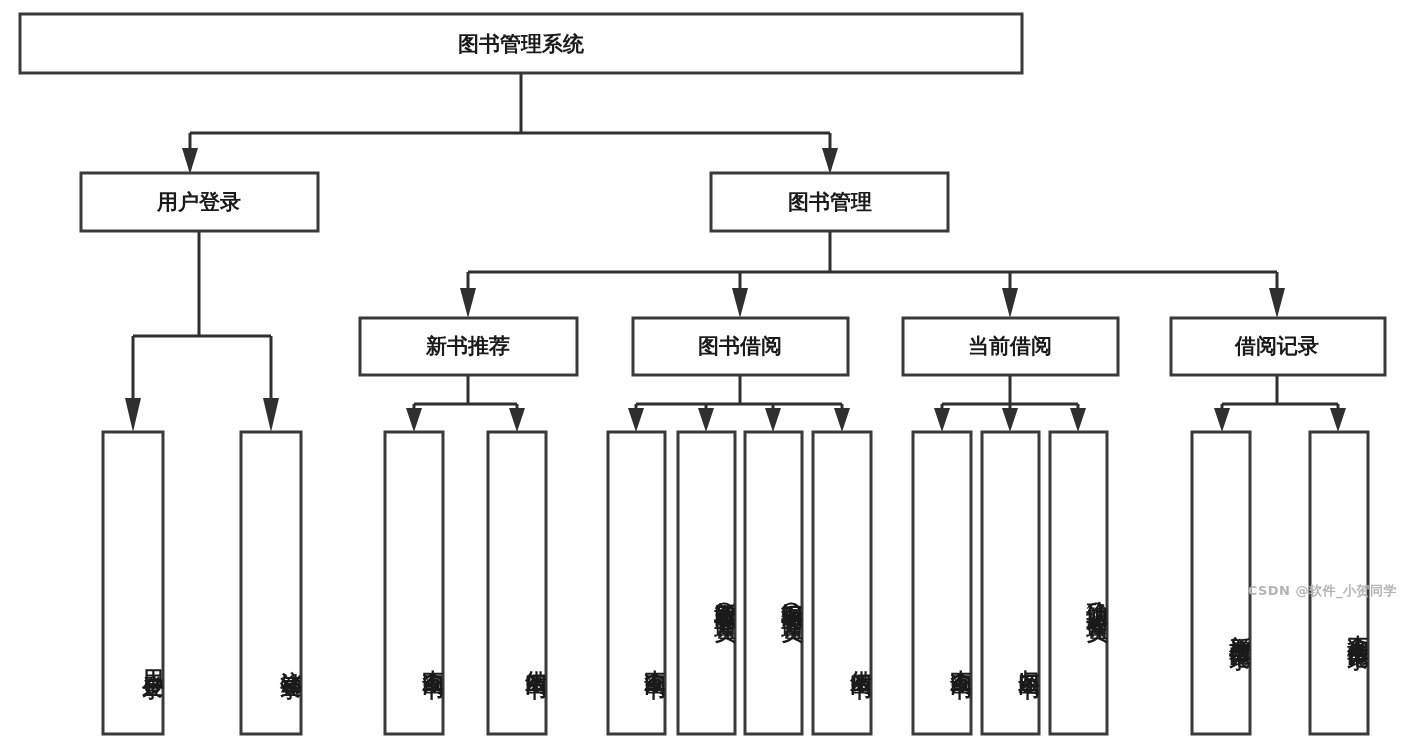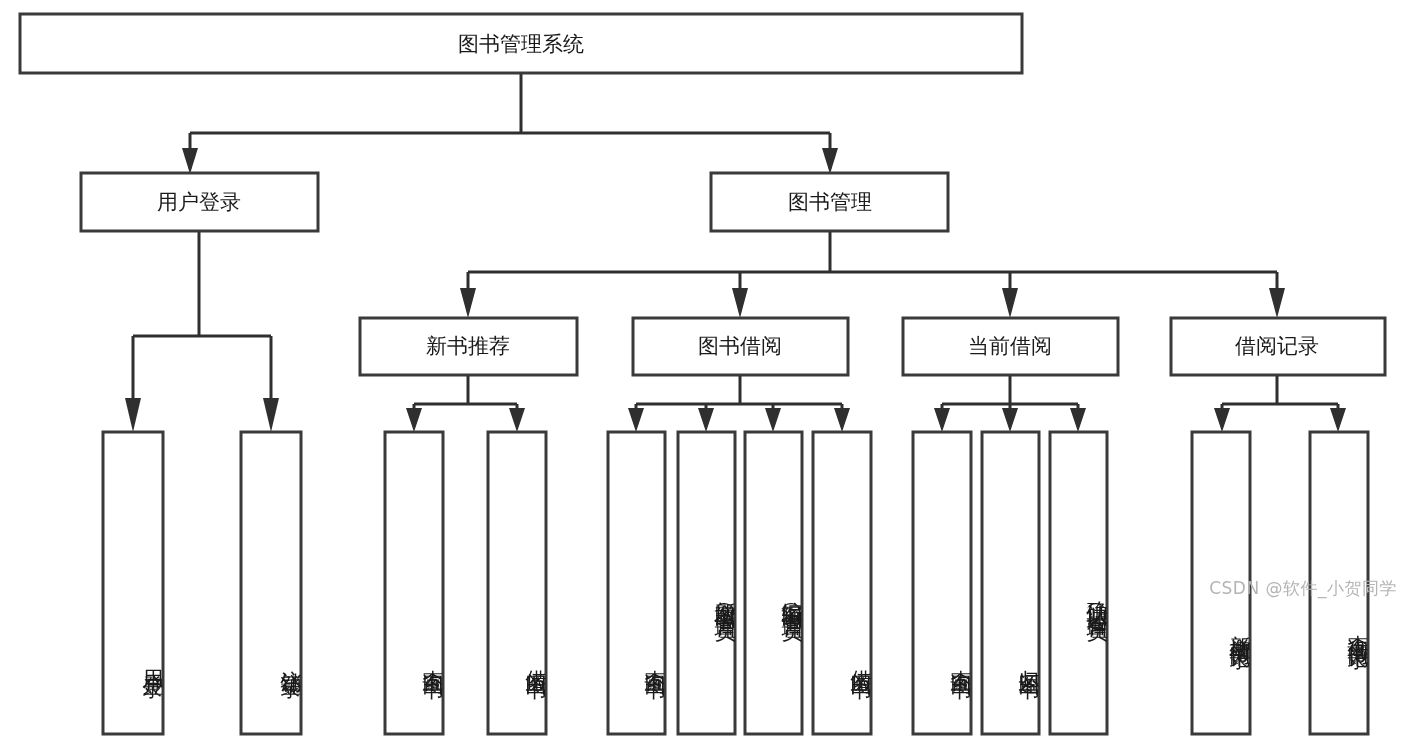--- a/index.html
+++ b/index.html
@@ -12,20 +12,21 @@
     height: 747px;
     font-family: "DejaVu Sans", "Liberation Sans", sans-serif;
     overflow: hidden;
     position: relative;
   }
   #diagram-root {
     position: relative;
     width: 1405px;
     height: 606px;
     background: #ffffff;
+    font-weight: bold;
   }
   svg.flow {
     position: absolute;
     top: 0;
     left: 0;
     width: 1405px;
     height: 747px;
   }
   .node-rect {
     fill: #ffffff;
@@ -61,21 +62,21 @@
     align-items: flex-start;
     justify-content: center;
     white-space: nowrap;
     pointer-events: none;
   }
   #watermark {
     position: absolute;
     right: 8px;
     bottom: 6px;
     font-family: "DejaVu Sans", "Liberation Sans", sans-serif;
-    font-size: 17px;
+    font-size: 13px;
     color: #b4b4b4;
     white-space: nowrap;
     letter-spacing: 0.5px;
   }
 </style>
 </head>
 <body>
 
 <div id="diagram-root">
 

